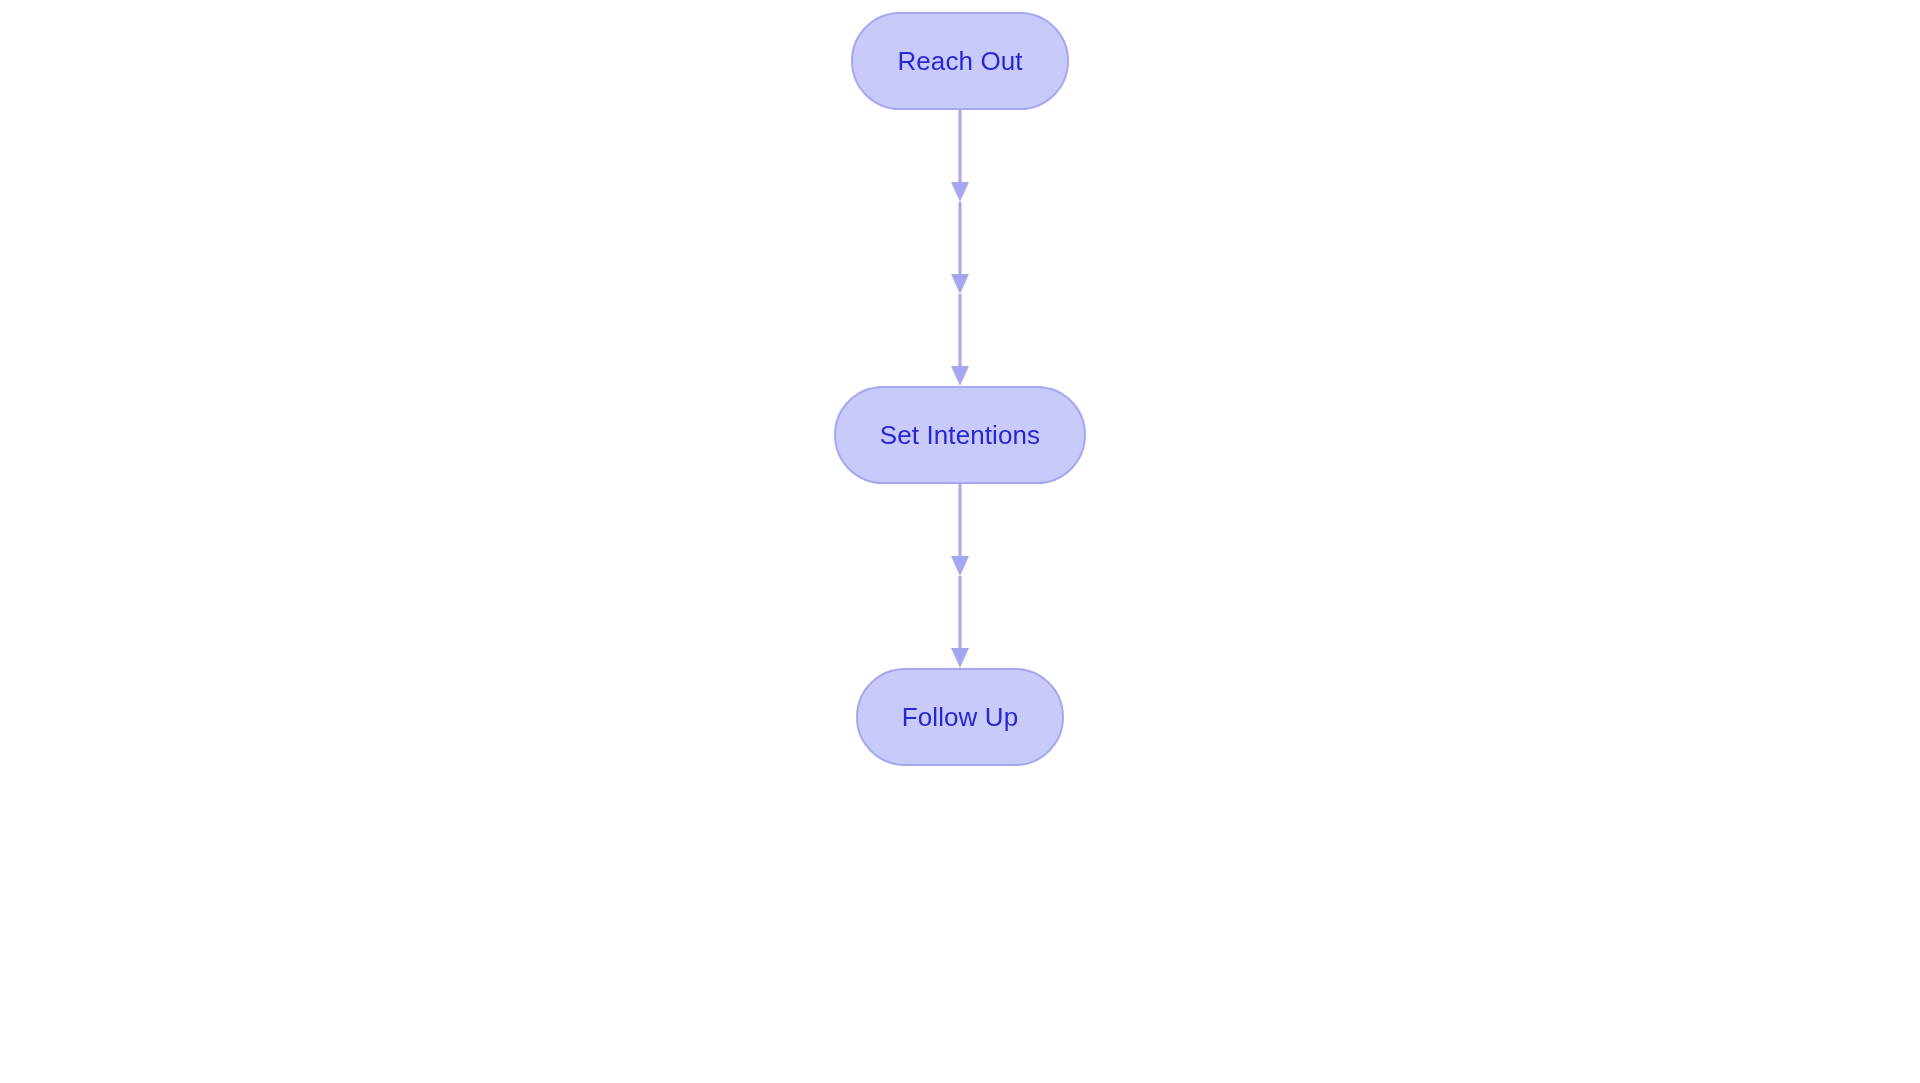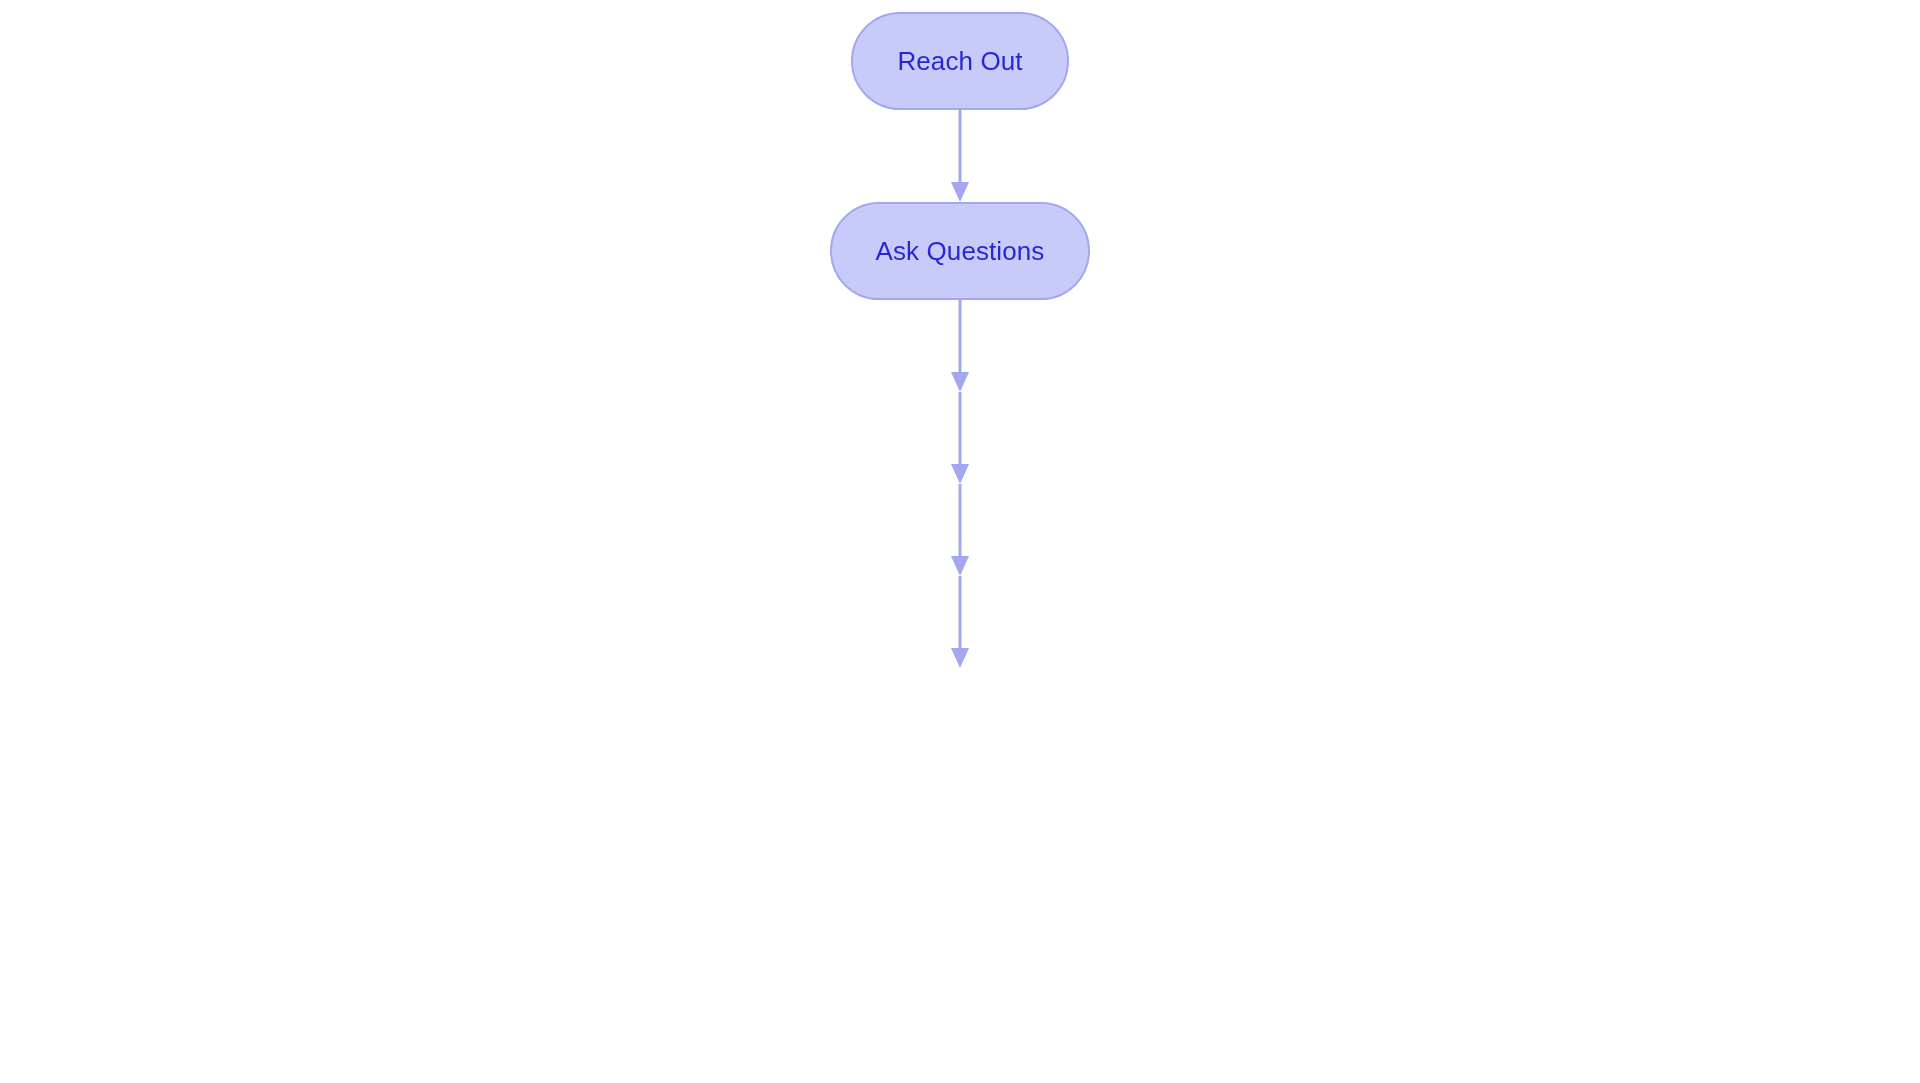--- a/index.html
+++ b/index.html
@@ -100,42 +100,45 @@
 
     <div class="flow-node">
       <span class="flow-node-label">Reach Out</span>
     </div>
 
     <div class="flow-connector">
       <div class="conn-line"></div>
       <div class="conn-head"></div>
     </div>
 
+
+    <div class="flow-connector">
+      <div class="conn-line"></div>
+      <div class="conn-head"></div>
+    </div>
+
+
+    <div class="flow-connector">
+      <div class="conn-line"></div>
+      <div class="conn-head"></div>
+    </div>
+
     <div class="flow-node">
-      <span class="flow-node-label">Ask Questions</span>
+      <span class="flow-node-label">Set Intentions</span>
     </div>
 
     <div class="flow-connector">
       <div class="conn-line"></div>
       <div class="conn-head"></div>
     </div>
 
 
     <div class="flow-connector">
       <div class="conn-line"></div>
       <div class="conn-head"></div>
     </div>
 
-
-    <div class="flow-connector">
-      <div class="conn-line"></div>
-      <div class="conn-head"></div>
+    <div class="flow-node">
+      <span class="flow-node-label">Follow Up</span>
     </div>
-
-
-    <div class="flow-connector">
-      <div class="conn-line"></div>
-      <div class="conn-head"></div>
-    </div>
-
 
   </div>
 </div>
 
 </body></html>

